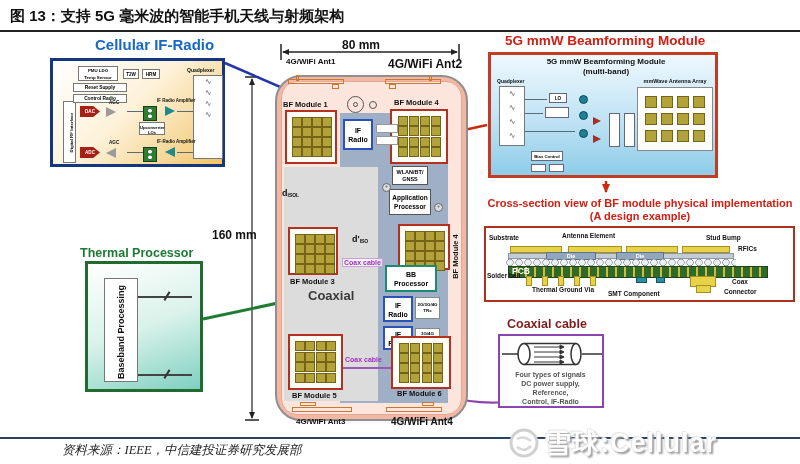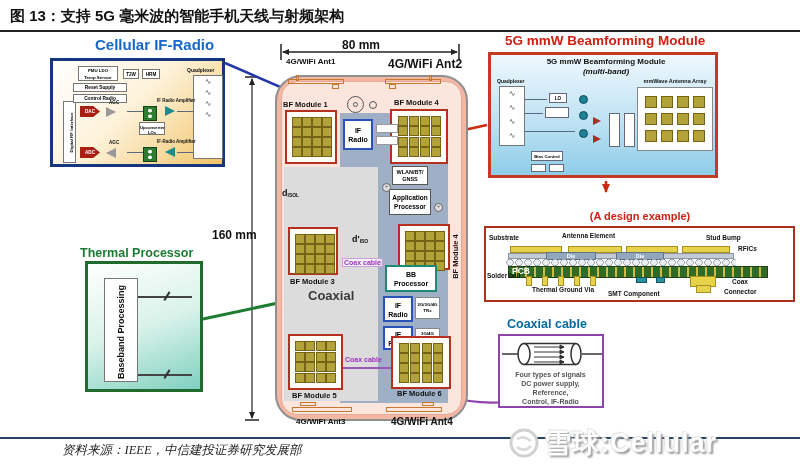--- a/index.html
+++ b/index.html
@@ -305,21 +305,21 @@
 
   
   <div class="t b" style="left:342px;top:38px;font-size:12px;">80 mm</div>
   <div class="t b" style="left:212px;top:228px;font-size:12px;">160 mm</div>
 
   
   <div class="t b" style="left:505px;top:33px;font-size:13.5px;color:#d02014;">5G mmW Beamforming Module</div>
   <div class="abs" style="left:488px;top:52px;width:230px;height:126px;border:3px solid #c23b22;
               background:linear-gradient(180deg,#eef8fe 0%,#bfe2f4 55%,#8ecde8 100%);">
     <div class="t b c" style="left:30px;top:2px;width:170px;font-size:8px;">5G mmW Beamforming Module</div>
-    <div class="t b c" style="left:30px;top:12px;width:170px;font-size:8px;font-style:italic;">(multi-band)</div>
+    <div class="t b c" style="left:30px;top:12px;width:170px;font-size:8px;">(multi-band)</div>
     <div class="t b" style="left:6px;top:23px;font-size:5px;">Quadplexer</div>
     <div class="box" style="left:8px;top:31px;width:26px;height:60px;">
       <div class="fsym" style="line-height:14px;"></div>
       <div class="fsym" style="line-height:14px;"></div>
       <div class="fsym" style="line-height:14px;"></div>
       <div class="fsym" style="line-height:14px;"></div>
     </div>
     <div class="wire" style="left:34px;top:44px;width:22px;height:1.2px;"></div>
     <div class="wire" style="left:34px;top:58px;width:18px;height:1.2px;"></div>
     <div class="wire" style="left:34px;top:76px;width:50px;height:1.2px;"></div>
@@ -346,20 +346,21 @@
         <div class="pad pad-lg"></div>
         <div class="pad pad-lg"></div>
         <div class="pad pad-lg"></div>
         <div class="pad pad-lg"></div>
         <div class="pad pad-lg"></div>
         <div class="pad pad-lg"></div>
       </div>
   </div>
 
   
+  <div class="t b c" style="left:482px;top:197px;width:316px;font-size:11px;color:#d02014;white-space:normal;line-height:12px;">Cross-section view of BF module physical implementation</div>
   <div class="t b c" style="left:482px;top:210px;width:316px;font-size:11px;color:#d02014;">(A design example)</div>
   <div class="abs" style="left:484px;top:226px;width:311px;height:76px;border:2.5px solid #b03020;background:#fff;">
     <div class="t b" style="left:3px;top:6px;font-size:6.5px;">Substrate</div>
     <div class="t b" style="left:76px;top:4px;font-size:6.5px;">Antenna Element</div>
     <div class="t b" style="left:220px;top:6px;font-size:6.5px;">Stud Bump</div>
     <div class="t b" style="left:252px;top:17px;font-size:6.5px;">RFICs</div>
     <div class="gold" style="left:24px;top:18px;width:50px;height:5px;"></div>
     <div class="gold" style="left:82px;top:18px;width:52px;height:5px;"></div>
     <div class="gold" style="left:140px;top:18px;width:50px;height:5px;"></div>
     <div class="gold" style="left:196px;top:18px;width:46px;height:5px;"></div>
@@ -392,21 +393,21 @@
     <div class="abs" style="left:16px;top:14px;width:34px;height:104px;background:#fff;border:1px solid #777;">
       <div class="t b" style="left:-40px;top:48px;width:112px;text-align:center;font-size:9px;transform:rotate(-90deg);">Baseband Processing</div>
     </div>
     <div class="abs" style="left:50px;top:32px;width:54px;height:1.8px;background:#444;"></div>
     <div class="slash" style="left:78px;top:27px;"></div>
     <div class="abs" style="left:50px;top:110px;width:54px;height:1.8px;background:#444;"></div>
     <div class="slash" style="left:78px;top:105px;"></div>
   </div>
 
   
-  <div class="t b" style="left:507px;top:317px;font-size:12.5px;color:#0369a1;">Coaxial cable</div>
+  <div class="t b" style="left:507px;top:317px;font-size:12.5px;color:#7f1d1d;">Coaxial cable</div>
   <div class="abs" style="left:498px;top:334px;width:106px;height:74px;border:2.5px solid #8e44ad;background:#fff;">
     <svg width="100" height="30" viewBox="0 0 100 30" style="position:absolute;left:2px;top:3px;">
       <line x1="0" y1="15" x2="16" y2="15" stroke="#333" stroke-width="1.5"></line>
       <line x1="22" y1="4.5" x2="74" y2="4.5" stroke="#333" stroke-width="1.5"></line>
       <line x1="22" y1="25.5" x2="74" y2="25.5" stroke="#333" stroke-width="1.5"></line>
       <ellipse cx="22" cy="15" rx="6" ry="10.5" fill="#fff" stroke="#333" stroke-width="1.5"></ellipse>
       <ellipse cx="74" cy="15" rx="5" ry="10.5" fill="#fff" stroke="#333" stroke-width="1.5"></ellipse>
       <g stroke="#333" stroke-width="1">
         <line x1="32" y1="8" x2="62" y2="8"></line>
           <path d="M62,8 l-4,-2 v4 z" fill="#333"></path>

